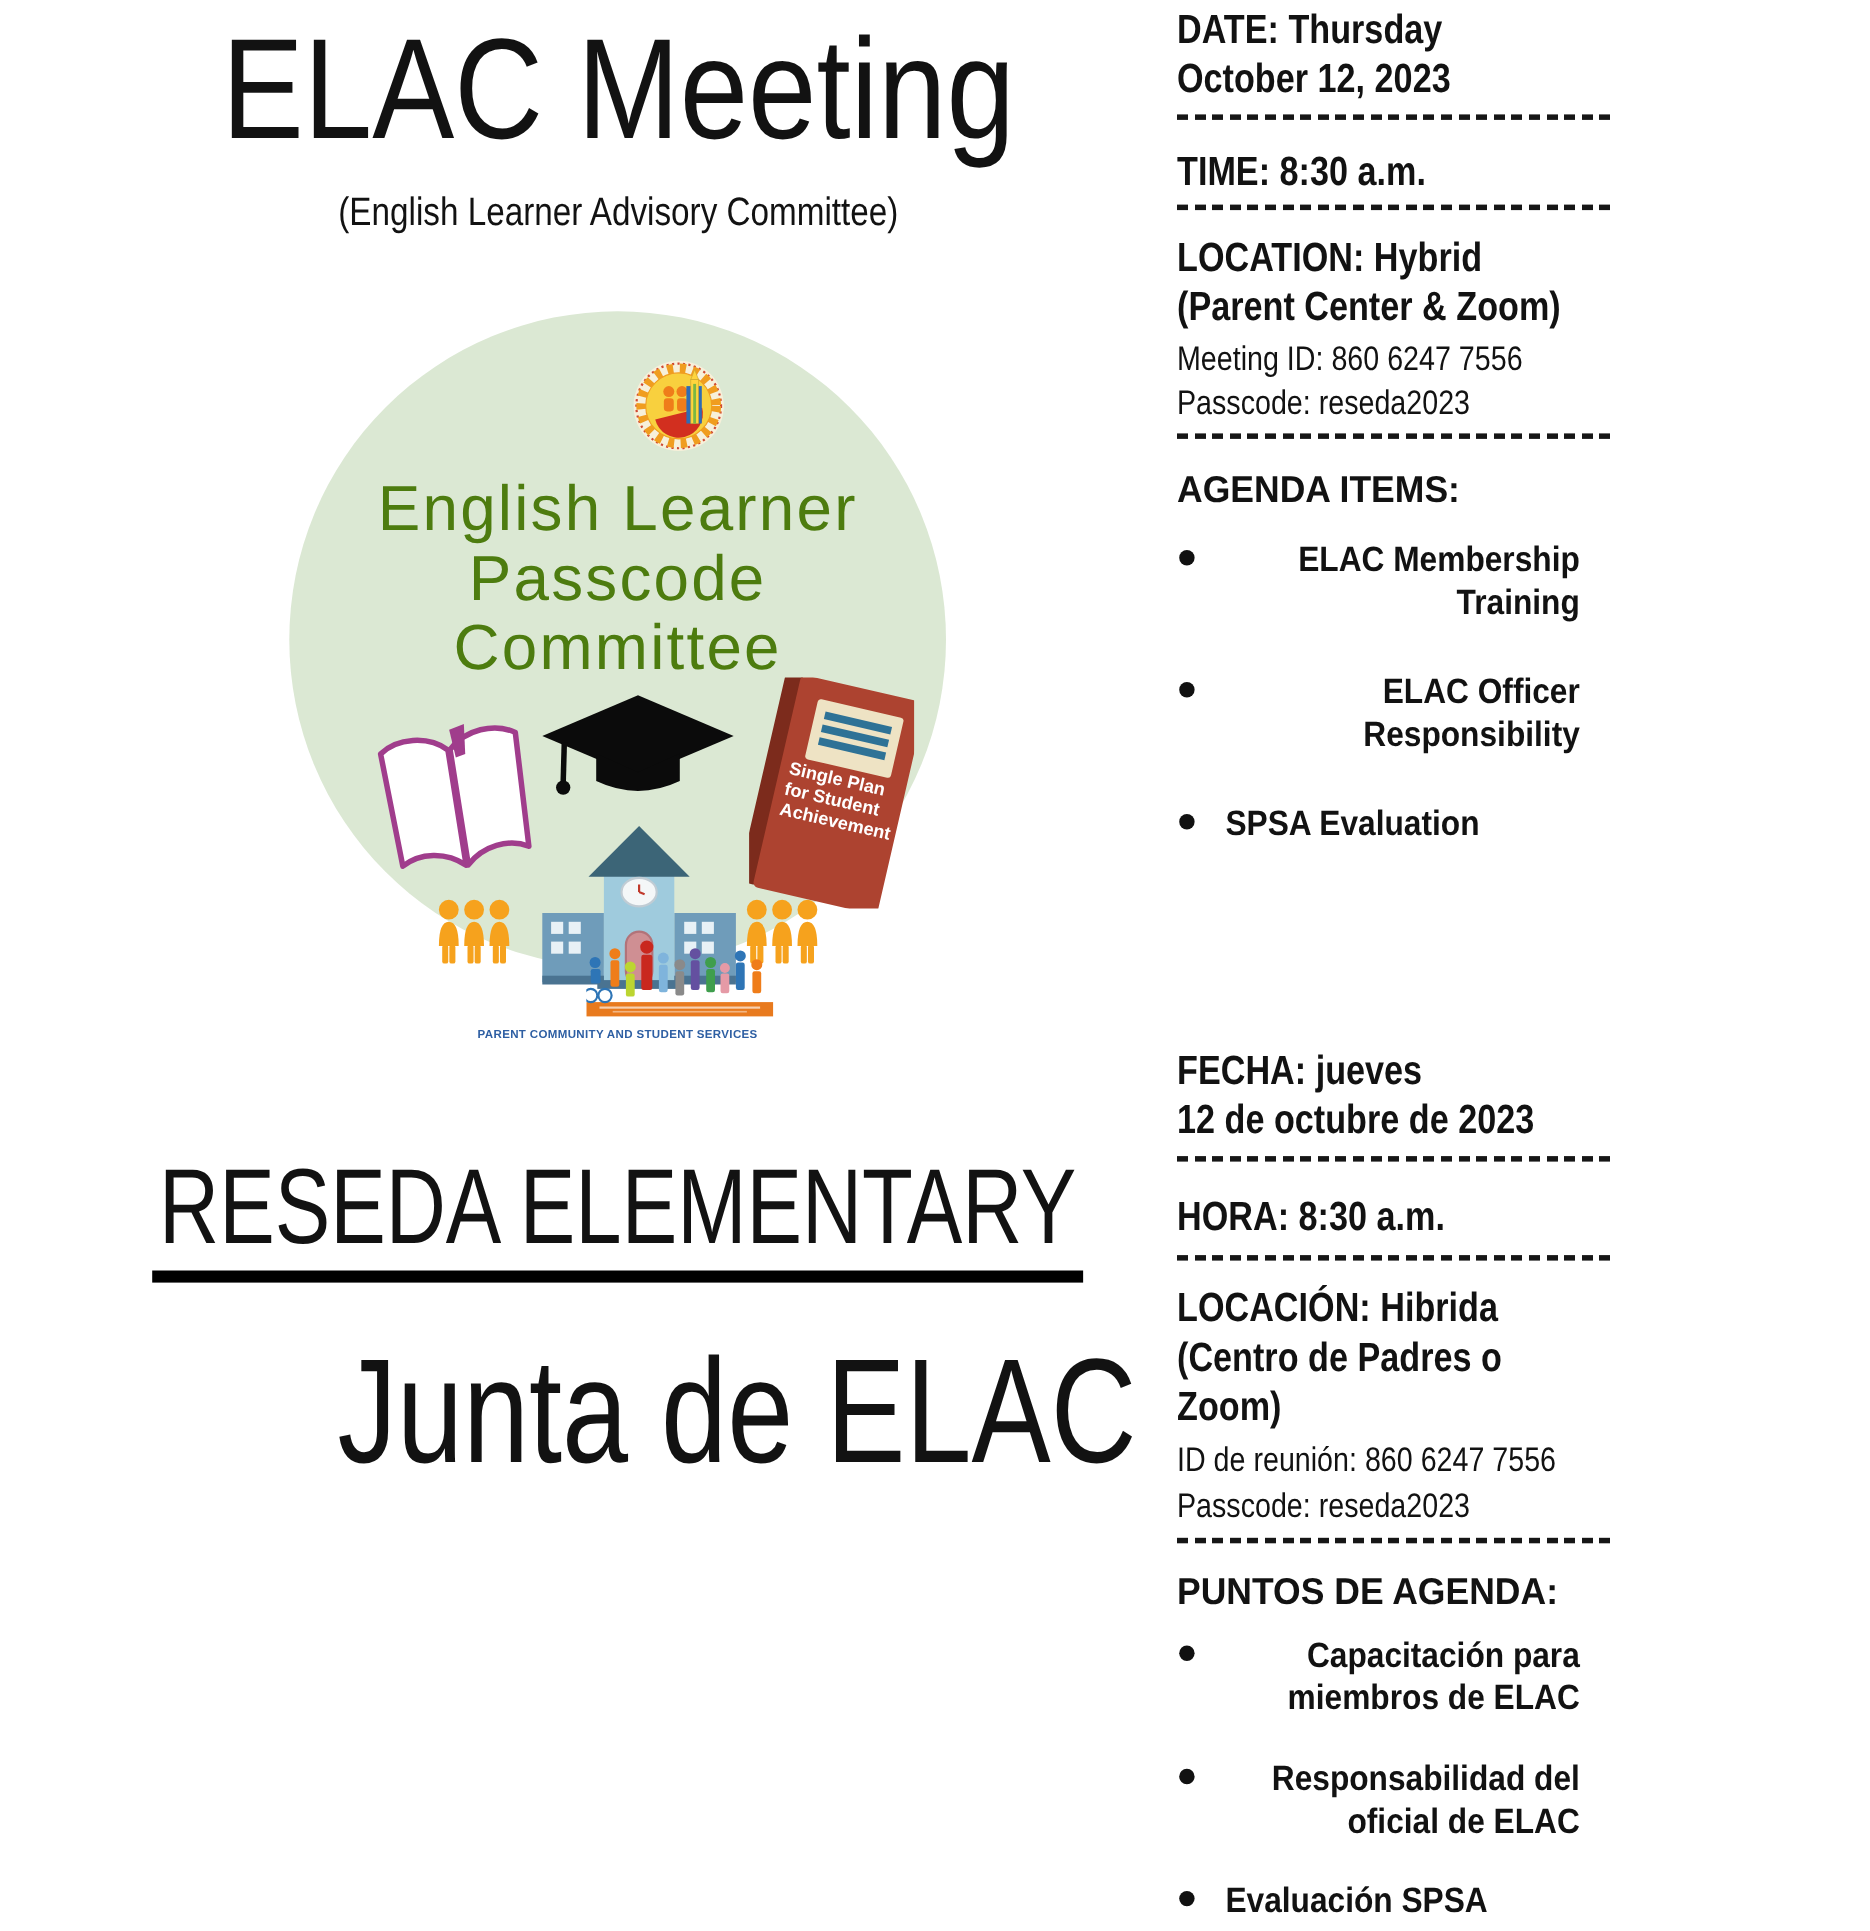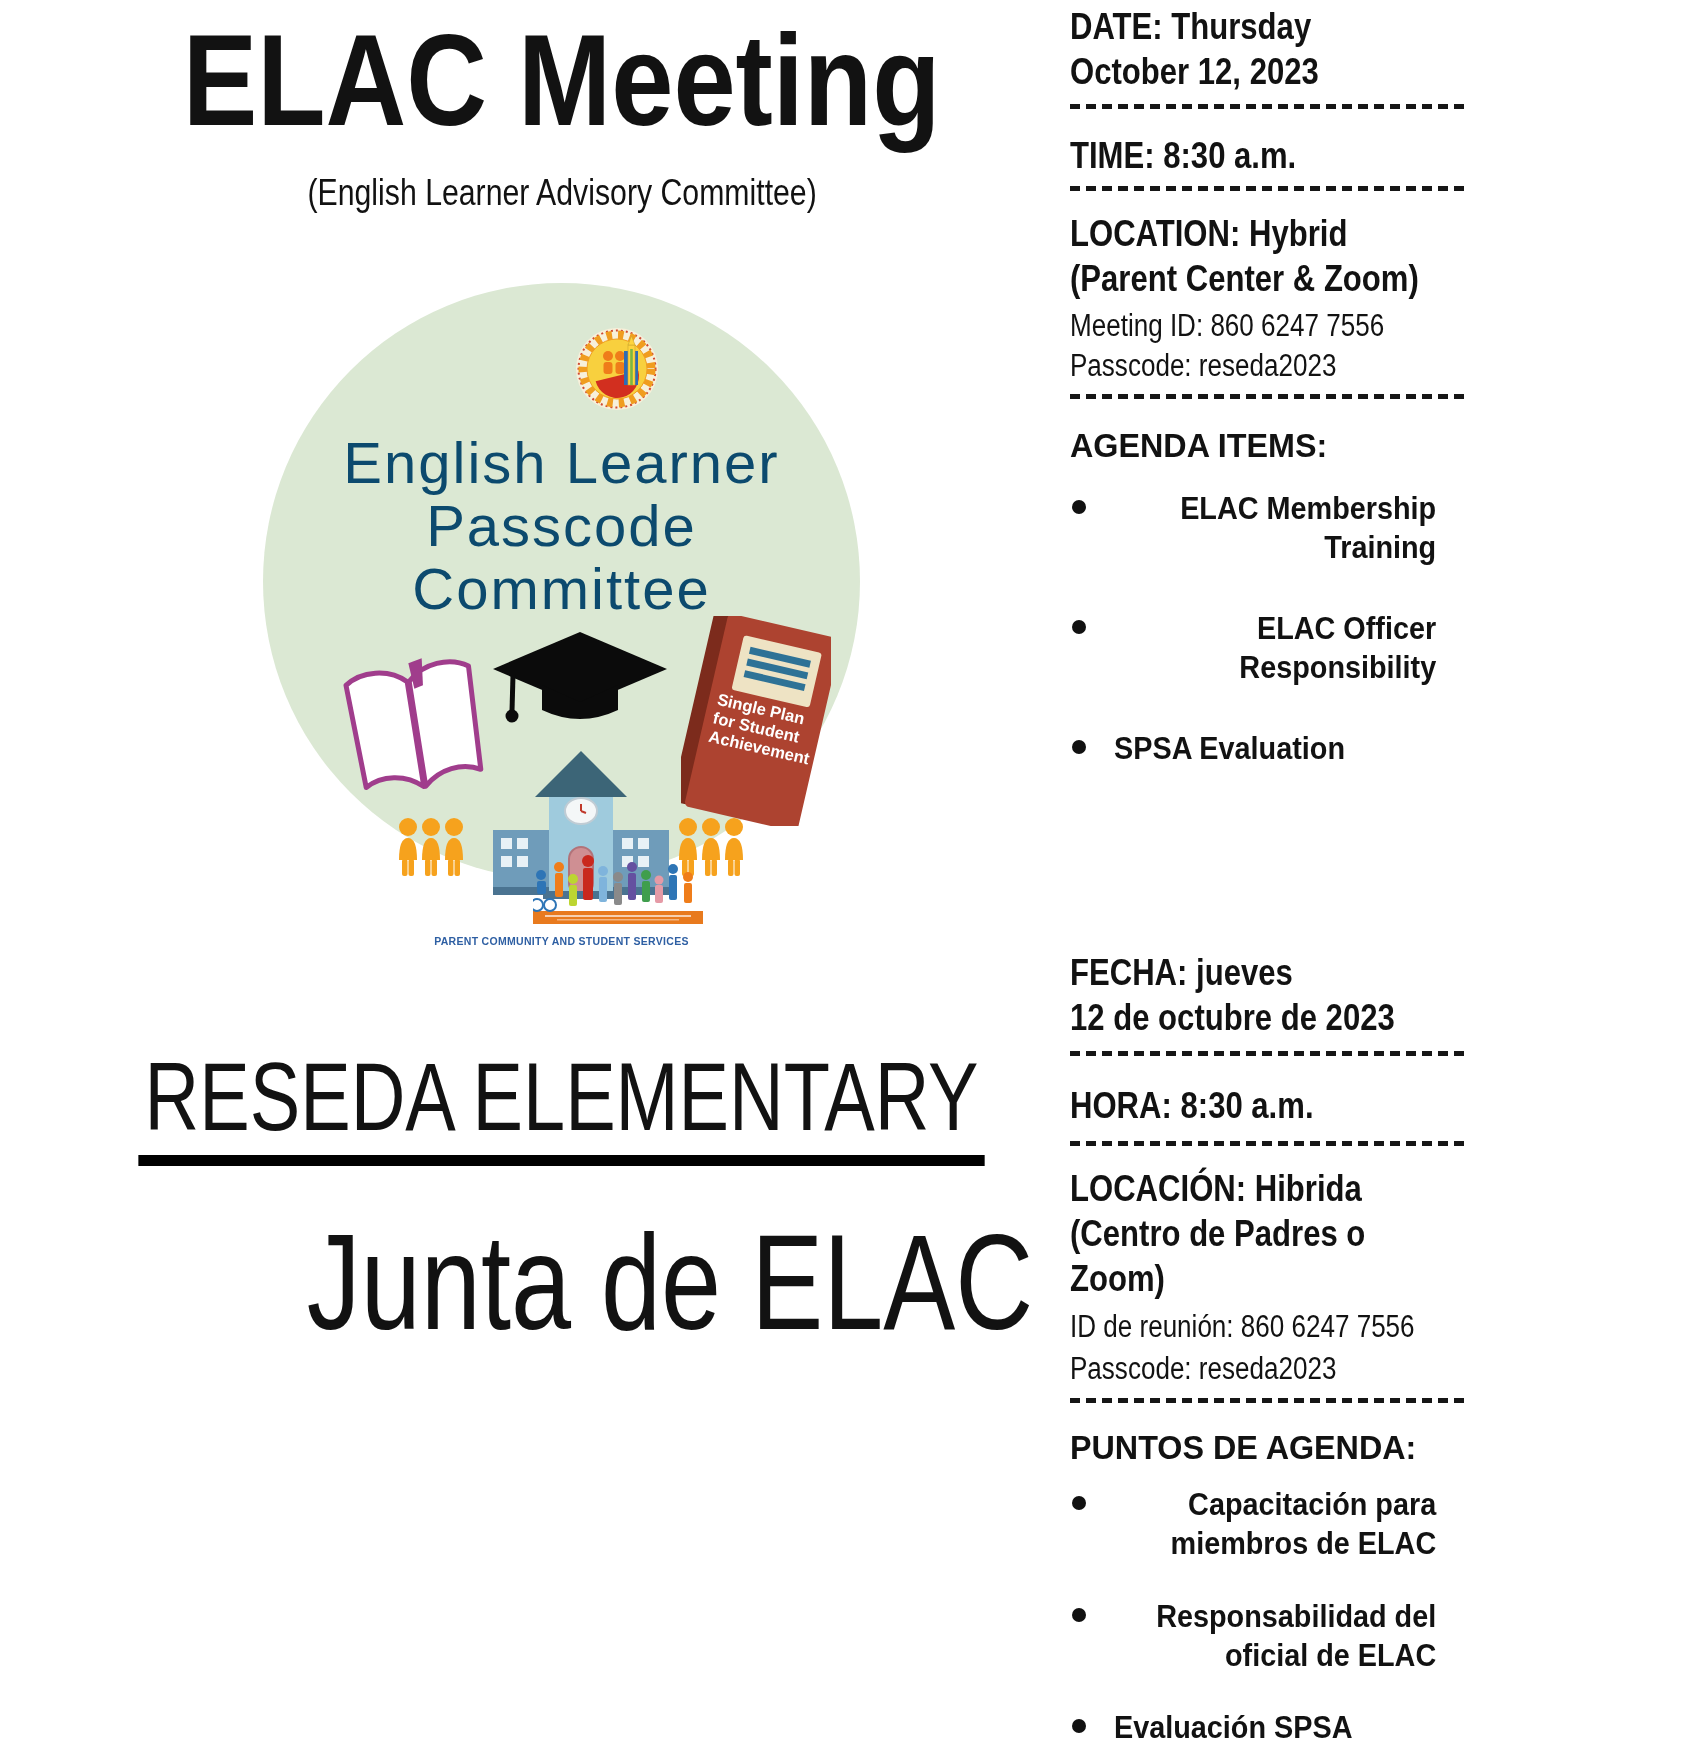--- a/index.html
+++ b/index.html
@@ -2,35 +2,35 @@
 <html><head>
 <meta charset="utf-8">
 <style>
   html,body{margin:0;padding:0;background:#fff;}
   .page{position:relative;width:1700px;height:1755px;background:#ffffff;overflow:hidden;
         font-family:"Liberation Sans",sans-serif;color:#121212;}
   
   .left{position:absolute;left:0;top:0;width:1124px;height:100%;text-align:center;}
   .left .band{position:absolute;left:0;right:0;margin:0;}
   .cx{display:inline-block;white-space:nowrap;}
-  .title{top:10px;font-size:130px;font-weight:700;line-height:1.08;}
+  .title{top:10px;font-size:130px;font-weight:400;line-height:1.08;}
   .title .cx{transform:scaleX(.86);transform-origin:50% 0;}
   .subtitle{top:172px;font-size:36px;font-weight:400;}
   .subtitle .cx{transform:scaleX(.84);transform-origin:50% 0;}
   .school{top:1048px;font-size:97px;font-weight:400;line-height:1.02;}
   .school .cx{transform:scaleX(.78);transform-origin:50% 0;border-bottom:11px solid #000;padding:0 8px 8px 8px;}
   .junta{top:1210px;font-size:135px;font-weight:400;line-height:1.08;text-align:right;}
   .junta .cx{transform:scaleX(.80);transform-origin:50% 0;}
   .comite{top:1406px;font-size:39px;}
   .comite .cx{transform:scaleX(.78);transform-origin:50% 0;}
   
   .logo{position:absolute;left:263px;top:283px;width:597px;height:597px;border-radius:50%;}
   .seal{position:absolute;left:312px;top:44px;width:84px;height:84px;}
   .logo-text{position:absolute;left:0;right:0;top:148px;font-size:58px;line-height:63px;
-             letter-spacing:2px;color:#0c4a6e;font-weight:400;}
+             letter-spacing:2px;color:#4d7c0f;font-weight:400;}
   .art{position:absolute;}
   .booklabel{position:absolute;left:449px;top:418px;width:106px;transform:rotate(13deg);
              color:#fff;font-weight:700;font-size:16.5px;line-height:1.15;text-align:left;}
   .caption{position:absolute;left:0;right:0;top:652px;text-align:center;font-size:10.5px;
            font-weight:700;color:#2e5fa3;letter-spacing:.3px;}
   
   .right{position:absolute;left:1068px;top:0;width:404px;height:100%;text-align:right;text-decoration:underline;}
   .row{position:absolute;left:2px;white-space:nowrap;}
   .h{font-size:37px;font-weight:700;line-height:45px;transform:scaleX(.84);transform-origin:0 0;}
   .m{font-size:31px;font-weight:400;line-height:40px;transform:scaleX(.84);transform-origin:0 0;}

